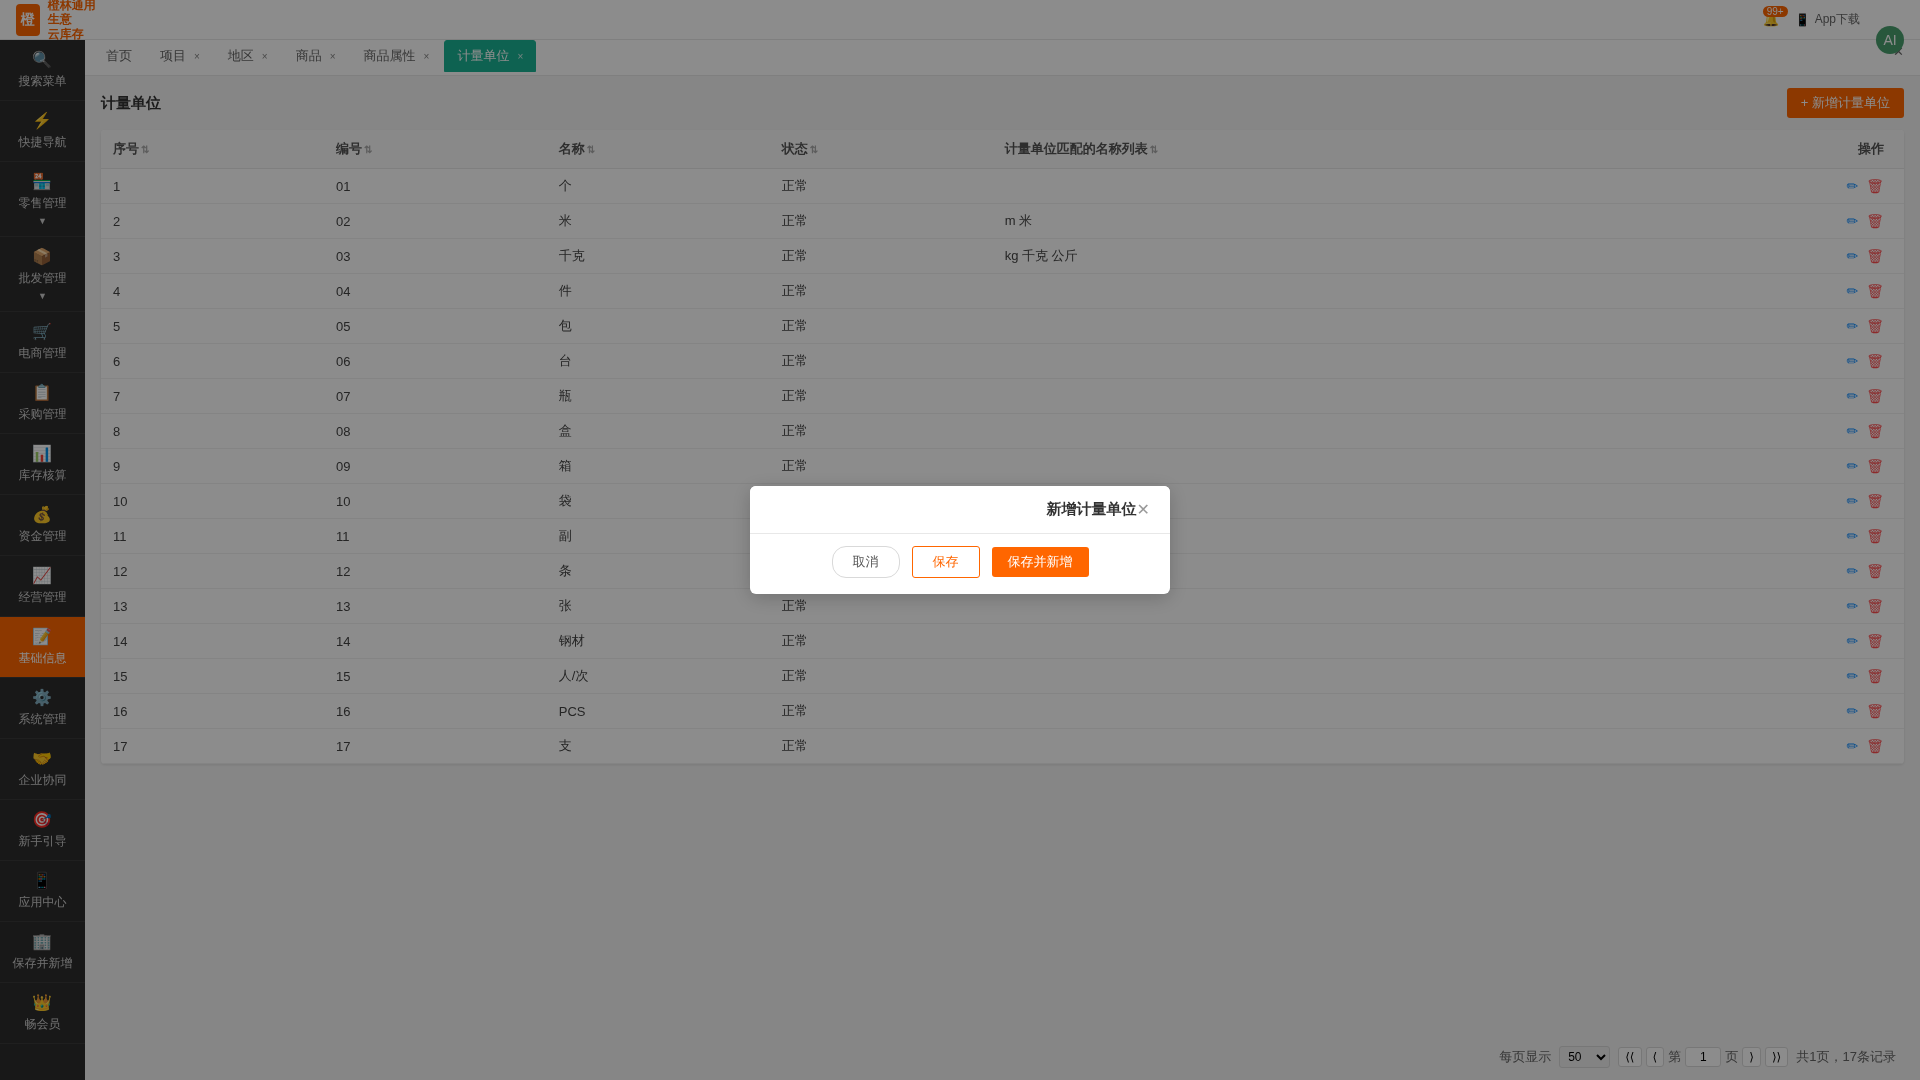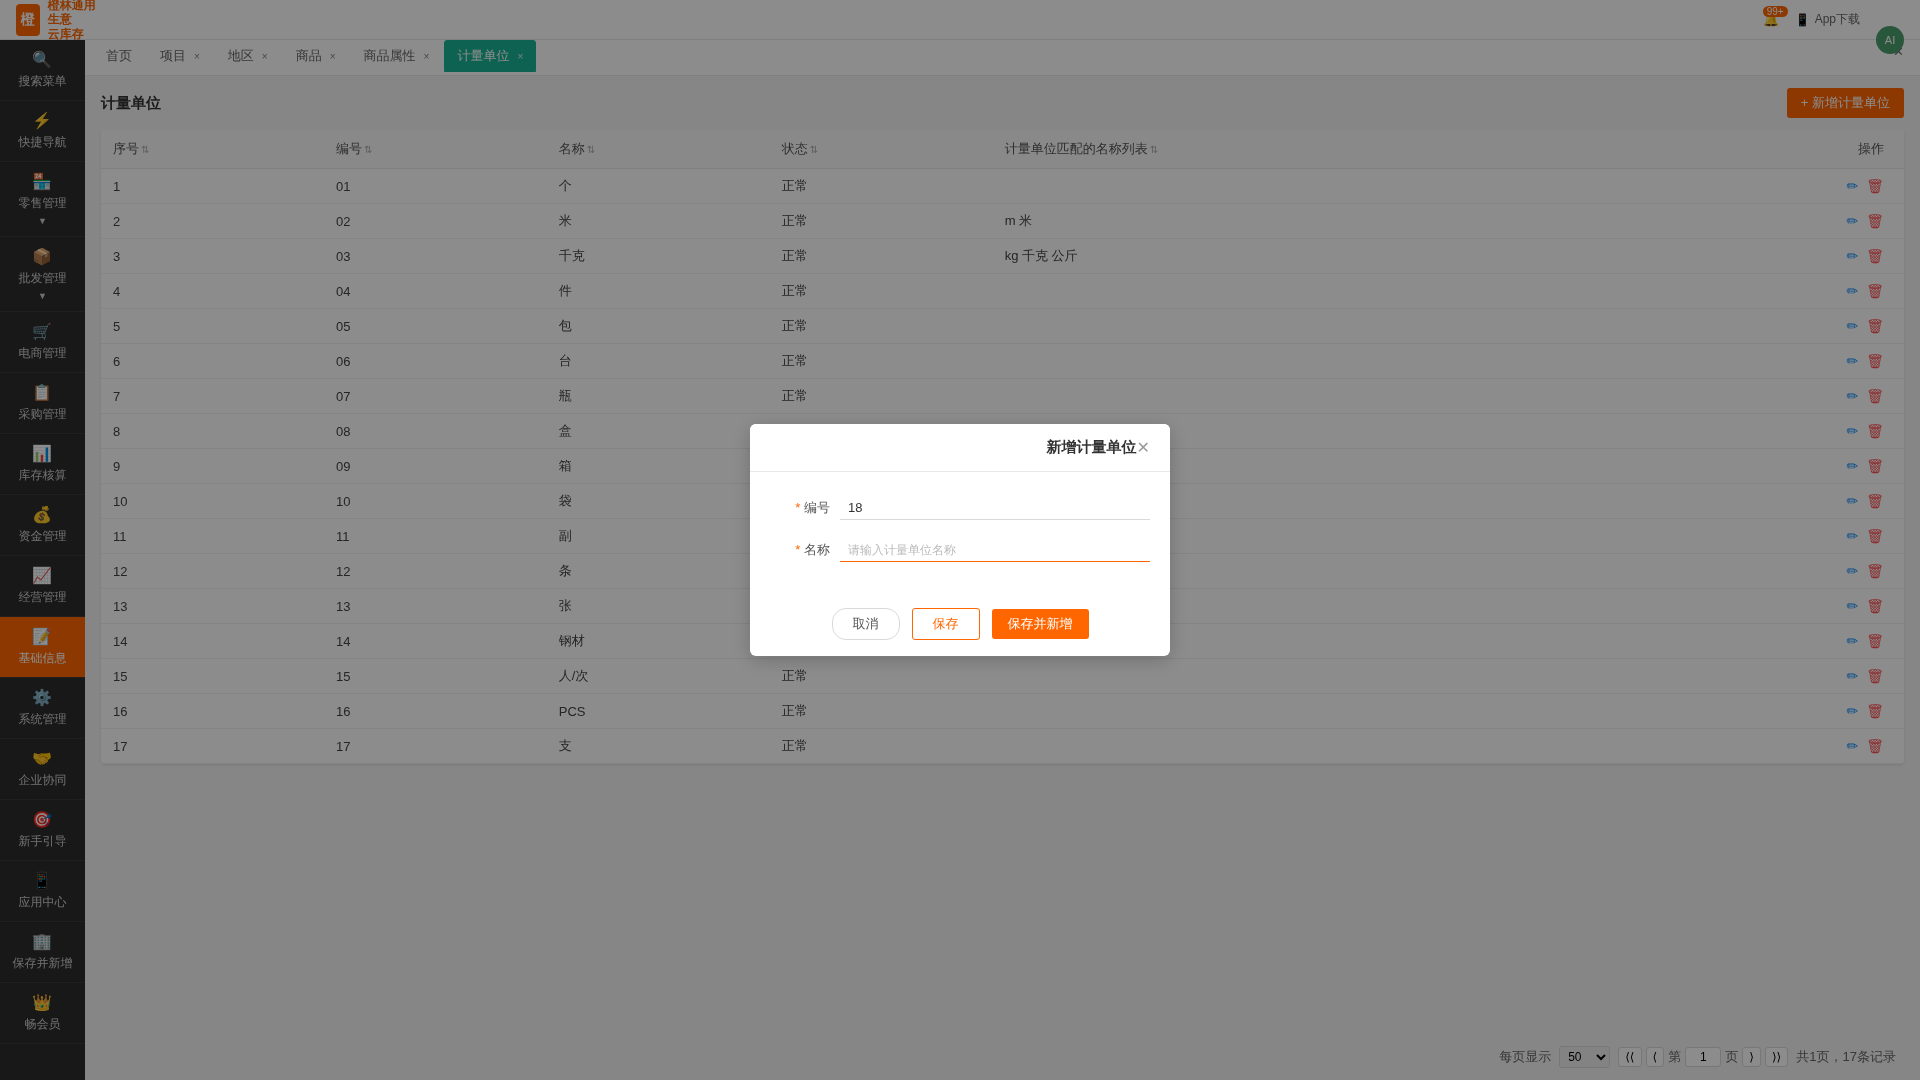--- a/index.html
+++ b/index.html
@@ -33,21 +33,21 @@
     .logo-text { font-size: 12px; color: #f60; font-weight: bold; line-height: 1.2; }
     .header-center { flex: 1; display: flex; align-items: center; justify-content: center; }
     .header-right { display: flex; align-items: center; gap: 16px; }
     .header-badge { position: relative; display: inline-block; }
     .badge-num {
       position: absolute; top: -6px; right: -8px;
       background: #f60; color: #fff; font-size: 10px;
       border-radius: 8px; padding: 0 4px; min-width: 16px; text-align: center;
     }
     .header-btn { font-size: 12px; color: #666; display: flex; align-items: center; gap: 4px; cursor: pointer; }
-    .avatar { width: 28px; height: 28px; background: #4a9f6e; border-radius: 50%; display: flex; align-items: center; justify-content: center; color: #fff; font-size: 11px; margin-top: 40px; }
+    .avatar { width: 28px; height: 28px; background: #4a9f6e; border-radius: 50%; display: flex; align-items: center; justify-content: center; color: #fff; font-size: 14px; margin-top: 40px; }
 
     
     .main-layout { display: flex; height: calc(1080px - 40px); }
 
     
     .sidebar {
       width: 85px;
       background: #2d2d2d;
       display: flex;
       flex-direction: column;
@@ -110,21 +110,21 @@
       background: #f60; color: #fff; border: none; border-radius: 3px;
       padding: 6px 14px; font-size: 13px; cursor: pointer; text-align: right;
     }
 
     
     .data-table { width: 100%; background: #fff; border-collapse: collapse; border-radius: 4px; overflow: hidden; box-shadow: 0 1px 3px rgba(0,0,0,0.1); }
     .data-table th {
       background: #fafafa;
       padding: 10px 12px;
       text-align: left;
-      font-weight: 400;
+      font-weight: 700;
       color: #555;
       border-bottom: 1px solid #e8e8e8;
       font-size: 13px;
       white-space: nowrap;
     }
     .data-table td {
       padding: 8px 12px;
       border-bottom: 1px solid #f0f0f0;
       font-size: 13px;
       color: #444;
@@ -583,33 +583,19 @@
     </div>
   </div>
 </div>
 
 <div class="modal-overlay">
   <div class="modal">
     <div class="modal-header">
       <span class="modal-title">新增计量单位</span>
       <button class="modal-close">✕</button>
     </div>
-    <div class="modal-body">
-      <div class="form-row">
-        <div class="form-label">
-          <span style="color:#f60">* </span>编号
-        </div>
-        <input class="form-input" type="text" value="18" style="">
-      </div>
-      <div class="form-row">
-        <div class="form-label">
-          <span style="color:#f60">* </span>名称
-        </div>
-        <input class="form-input active-input" type="text" placeholder="请输入计量单位名称" style="">
-      </div>
-    </div>
     <div class="modal-footer">
       <button class="btn-cancel">取消</button>
       <button class="btn-save">保存</button>
       <button class="btn-save-new">保存并新增</button>
     </div>
   </div>
 </div>
 
 </body></html>

